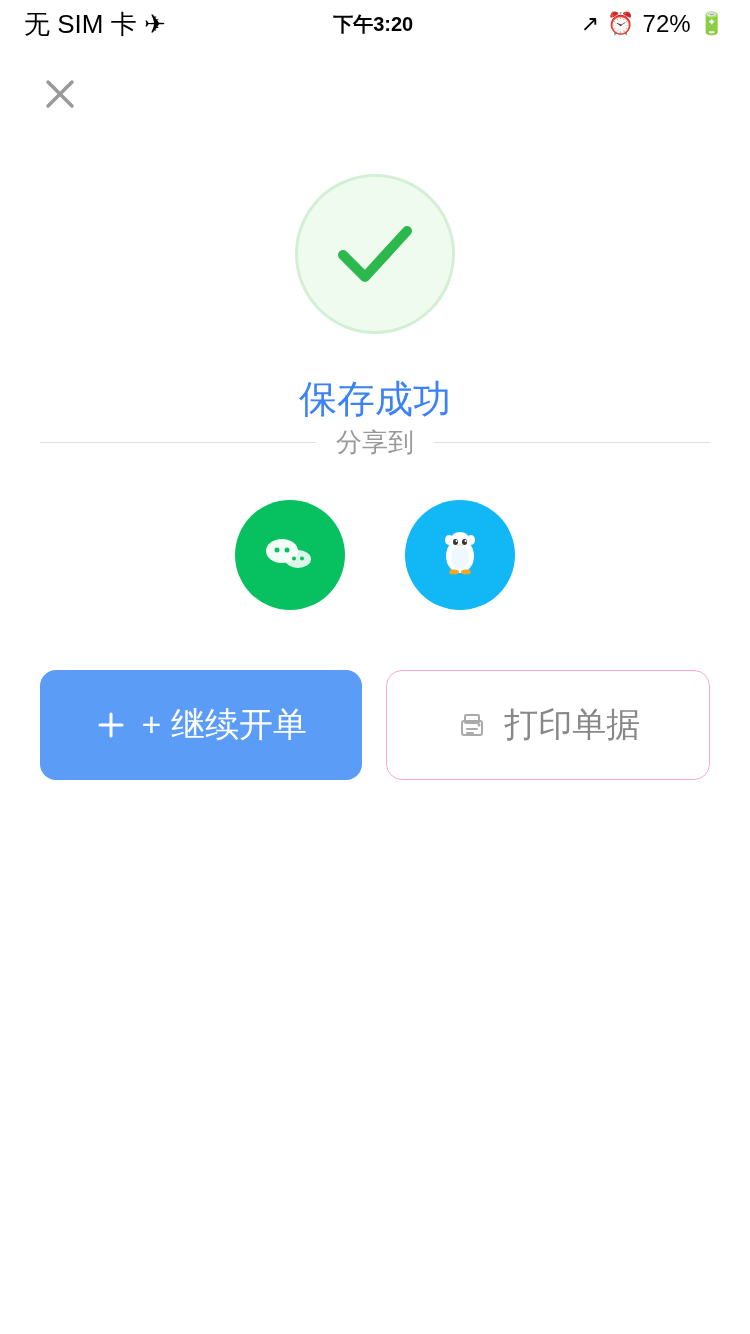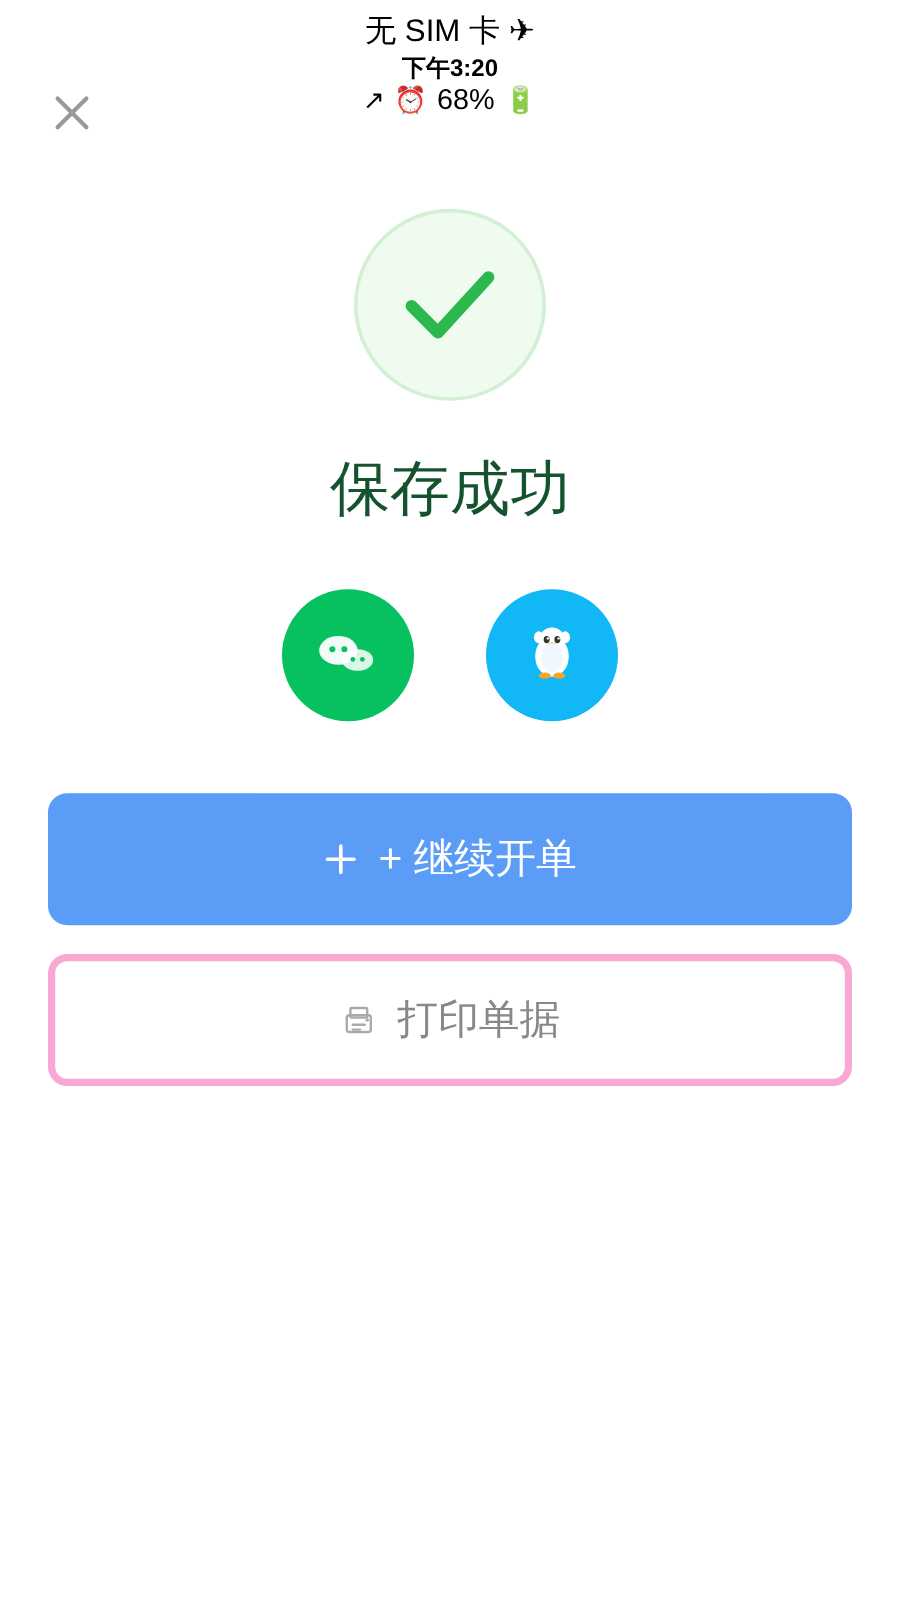--- a/index.html
+++ b/index.html
@@ -15,21 +15,20 @@
     }
 
     
     .status-bar {
       display: flex;
       align-items: center;
       justify-content: space-between;
       padding: 8px 24px 4px 24px;
       height: 44px;
       background: #fff;
-      flex-direction: column;
     }
     .status-left {
       display: flex;
       align-items: center;
       gap: 6px;
       font-size: 26px;
       font-weight: 500;
       color: #000;
     }
     .status-center {
@@ -78,24 +77,23 @@
       background: #f0fbf0;
       display: flex;
       align-items: center;
       justify-content: center;
       margin-top: 40px;
       margin-bottom: 40px;
     }
 
     
     .success-title {
-      font-size: 50px;
+      font-size: 38px;
       font-weight: 500;
-      color: #14532d;
-      margin-bottom: 50px;
+      color: #3b82f6;
     }
 
     
     .share-divider {
       width: 100%;
       display: flex;
       align-items: center;
       gap: 20px;
       margin-bottom: 40px;
     }
@@ -133,21 +131,21 @@
       background: #07c160;
     }
     .qq-btn {
       background: #12b7f5;
     }
 
     
     .action-buttons {
       width: 100%;
       display: flex;
-      flex-direction: column;
+      flex-direction: row;
       gap: 24px;
     }
     .action-btn {
       width: 100%;
       height: 110px;
       border-radius: 16px;
       border: none;
       display: flex;
       align-items: center;
       justify-content: center;
@@ -156,35 +154,35 @@
       cursor: pointer;
       outline: none;
     }
     .btn-primary {
       background: #5b9cf6;
       color: #fff;
     }
     .btn-secondary {
       background: #fff;
       color: #888;
-      border: 6px solid #f9a8d4;
+      border: 1px solid #f9a8d4;
     }
   </style>
 </head>
 <body>
 
 <div class="status-bar">
   <div class="status-left">
     <span>无 SIM 卡 ✈</span>
   </div>
   <div class="status-center">下午3:20</div>
   <div class="status-right">
     <span style="font-size:22px;">↗</span>
     <span style="font-size:22px;">⏰</span>
-    <span style="font-size:24px;">68%</span>
+    <span style="font-size:24px;">72%</span>
     <span style="font-size:22px;">🔋</span>
   </div>
 </div>
 
 <div class="close-btn">
   <svg viewBox="0 0 32 32" fill="none" xmlns="http://www.w3.org/2000/svg">
     <line x1="4" y1="4" x2="28" y2="28" stroke="#999" stroke-width="3.5" stroke-linecap="round"></line>
     <line x1="28" y1="4" x2="4" y2="28" stroke="#999" stroke-width="3.5" stroke-linecap="round"></line>
   </svg>
 </div>
@@ -192,20 +190,23 @@
 <div class="main-content">
 
   <div class="success-icon-wrap">
     <svg width="80" height="70" viewBox="0 0 80 70" fill="none" xmlns="http://www.w3.org/2000/svg">
       <polyline points="8,36 30,58 72,12" stroke="#2db84d" stroke-width="10" stroke-linecap="round" stroke-linejoin="round" fill="none"></polyline>
     </svg>
   </div>
 
   <div class="success-title">保存成功</div>
 
+  <div class="share-divider">
+    <span class="share-label">分享到</span>
+  </div>
 
   <div class="share-icons">
 
     <button class="share-icon-btn wechat-btn">
       <svg width="60" height="60" viewBox="0 0 60 60" fill="none" xmlns="http://www.w3.org/2000/svg">
 
         <ellipse cx="22" cy="26" rx="16" ry="12" fill="white" opacity="0.95"></ellipse>
 
         <ellipse cx="38" cy="34" rx="13" ry="9" fill="white" opacity="0.85"></ellipse>
 

